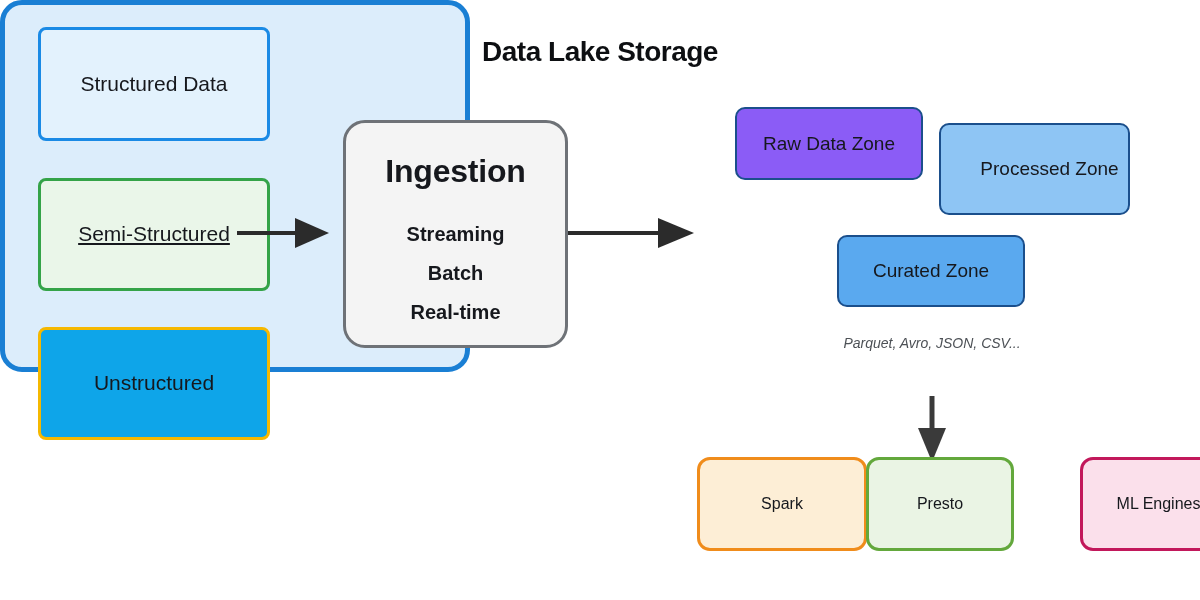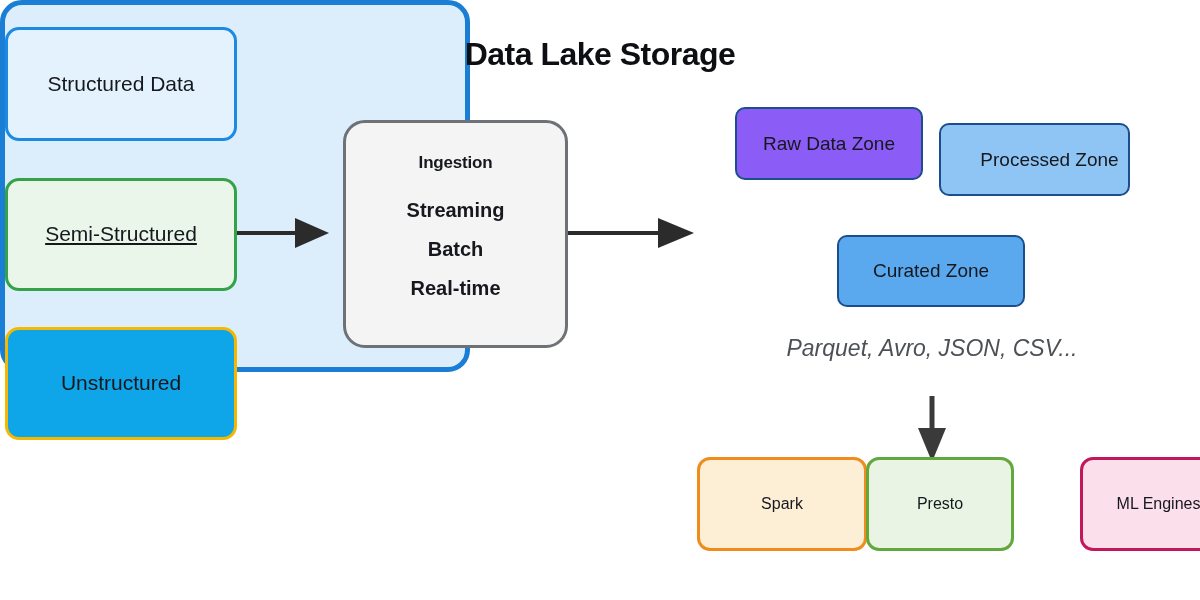--- a/index.html
+++ b/index.html
@@ -35,22 +35,23 @@
     color: #16181d;
   }
   .node .label {
     line-height: 1.25;
     white-space: nowrap;
   }
 
   
   .src {
     border-width: 3px;
-    border-radius: 14px;
+    border-radius: 8px;
     font-size: 21px;
+    margin-left: 33px;
   }
   #src-structured {
     left: 5px; top: 27px; width: 232px; height: 114px;
     border-color: #1a8ae5;
     background: #e3f2fd;
   }
   #src-semi {
     left: 5px; top: 178px; width: 232px; height: 113px;
     border-color: #34a348;
     background: #eaf6e9;
@@ -66,24 +67,24 @@
   #ingestion {
     left: 343px; top: 120px; width: 225px; height: 228px;
     border-width: 3px;
     border-color: #6e7277;
     border-radius: 22px;
     background: #f4f4f4;
     justify-content: flex-start;
     padding-top: 30px;
   }
   #ingestion .title {
-    font-size: 17px;
+    font-size: 32px;
     font-weight: bold;
     letter-spacing: -0.2px;
-    margin-bottom: 26px;
+    margin-bottom: 33px;
   }
   #ingestion .mode {
     font-size: 20px;
     margin-bottom: 16px;
     font-weight: bold;
   }
   #ingestion .mode:last-child { margin-bottom: 0; }
 
   
   #datalake {
@@ -91,21 +92,21 @@
     border: 5px solid #1a7fd4;
     border-radius: 22px;
     background: #dcedfb;
     box-sizing: border-box;
   }
   #datalake-title {
     position: absolute;
     left: 0; right: 0;
     top: 36px;
     text-align: center;
-    font-size: 32px;
+    font-size: 28px;
     font-weight: bold;
     letter-spacing: -0.5px;
     color: #0d0f12;
   }
   .zone {
     position: absolute;
     box-sizing: border-box;
     border: 2px solid #1b4f8c;
     border-radius: 10px;
     display: flex;
@@ -113,34 +114,34 @@
     justify-content: center;
     font-size: 19px;
     color: #16181d;
     white-space: nowrap;
   }
   #zone-raw {
     left: 735px; top: 107px; width: 188px; height: 73px;
     background: #8b5cf6;
   }
   #zone-processed {
-    left: 939px; top: 123px; width: 191px; height: 73px;
+    left: 939px; top: 123px; width: 191px; height: 92px;
     background: #8ec5f4;
     padding-left: 30px;
   }
   #zone-curated {
     left: 837px; top: 235px; width: 188px; height: 72px;
     background: #5aa9ef;
   }
   #formats {
     position: absolute;
     left: 697px; width: 470px;
     top: 335px;
     text-align: center;
-    font-size: 23px;
+    font-size: 14px;
     font-style: italic;
     color: #4d5156;
     white-space: nowrap;
   }
 
   
   .consumer {
     border-width: 3px;
     border-radius: 13px;
     font-size: 16px;

